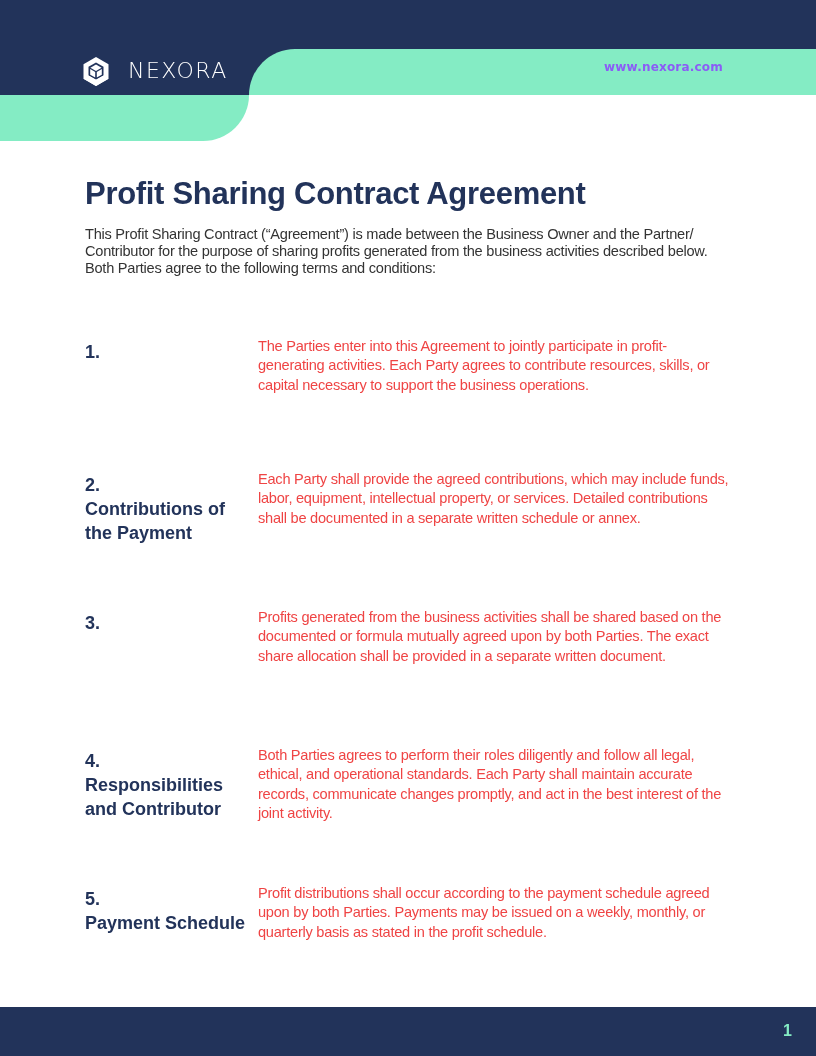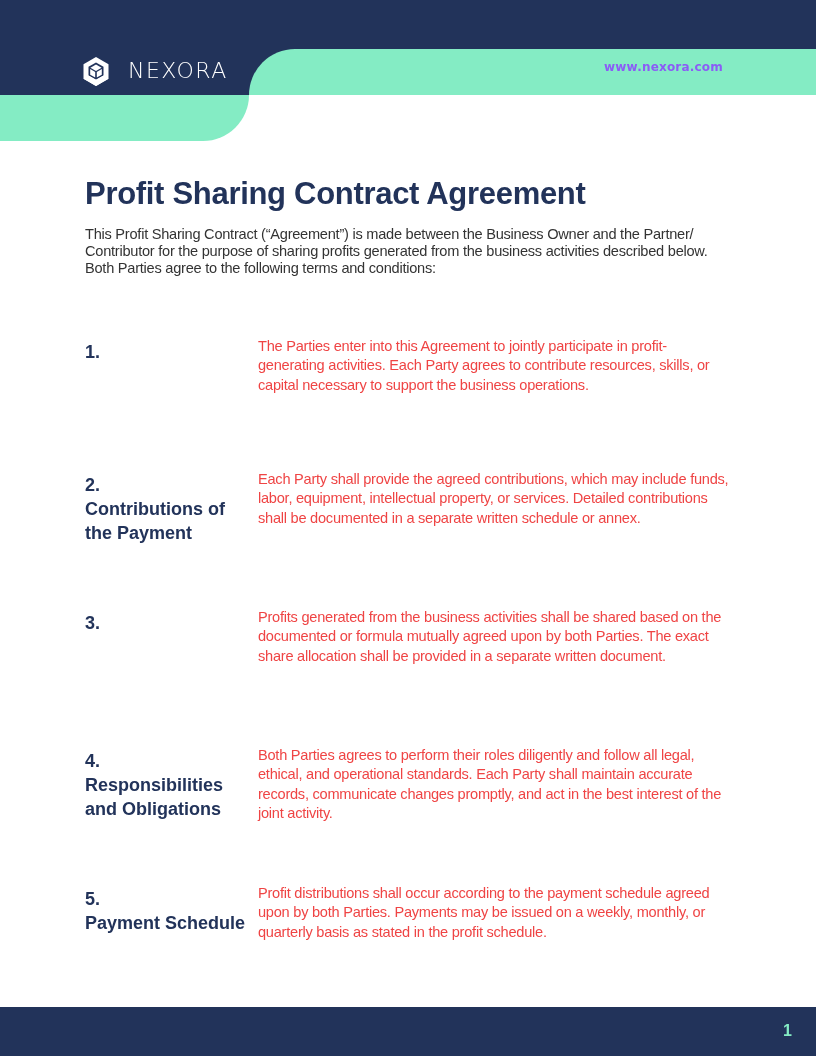--- a/index.html
+++ b/index.html
@@ -76,21 +76,21 @@
 <div class="section" style="top:611px;">
   <div class="sec-head">
     <span class="sec-num">3.</span>
   </div>
   <p class="sec-body">Profits generated from the business activities shall be shared based on the documented or formula mutually agreed upon by both Parties. The exact share allocation shall be provided in a separate written document.</p>
 </div>
 
 <div class="section" style="top:749px;">
   <div class="sec-head">
     <span class="sec-num">4.</span>
-    <span class="sec-title">Responsibilities and Obligations</span>
+    <span class="sec-title">Responsibilities and Contributor</span>
   </div>
   <p class="sec-body">Both Parties agrees to perform their roles diligently and follow all legal, ethical, and operational standards. Each Party shall maintain accurate records, communicate changes promptly, and act in the best interest of the joint activity.</p>
 </div>
 
 <div class="section" style="top:887px;">
   <div class="sec-head">
     <span class="sec-num">5.</span>
     <span class="sec-title">Payment Schedule</span>
   </div>
   <p class="sec-body">Profit distributions shall occur according to the payment schedule agreed upon by both Parties. Payments may be issued on a weekly, monthly, or quarterly basis as stated in the profit schedule.</p>

